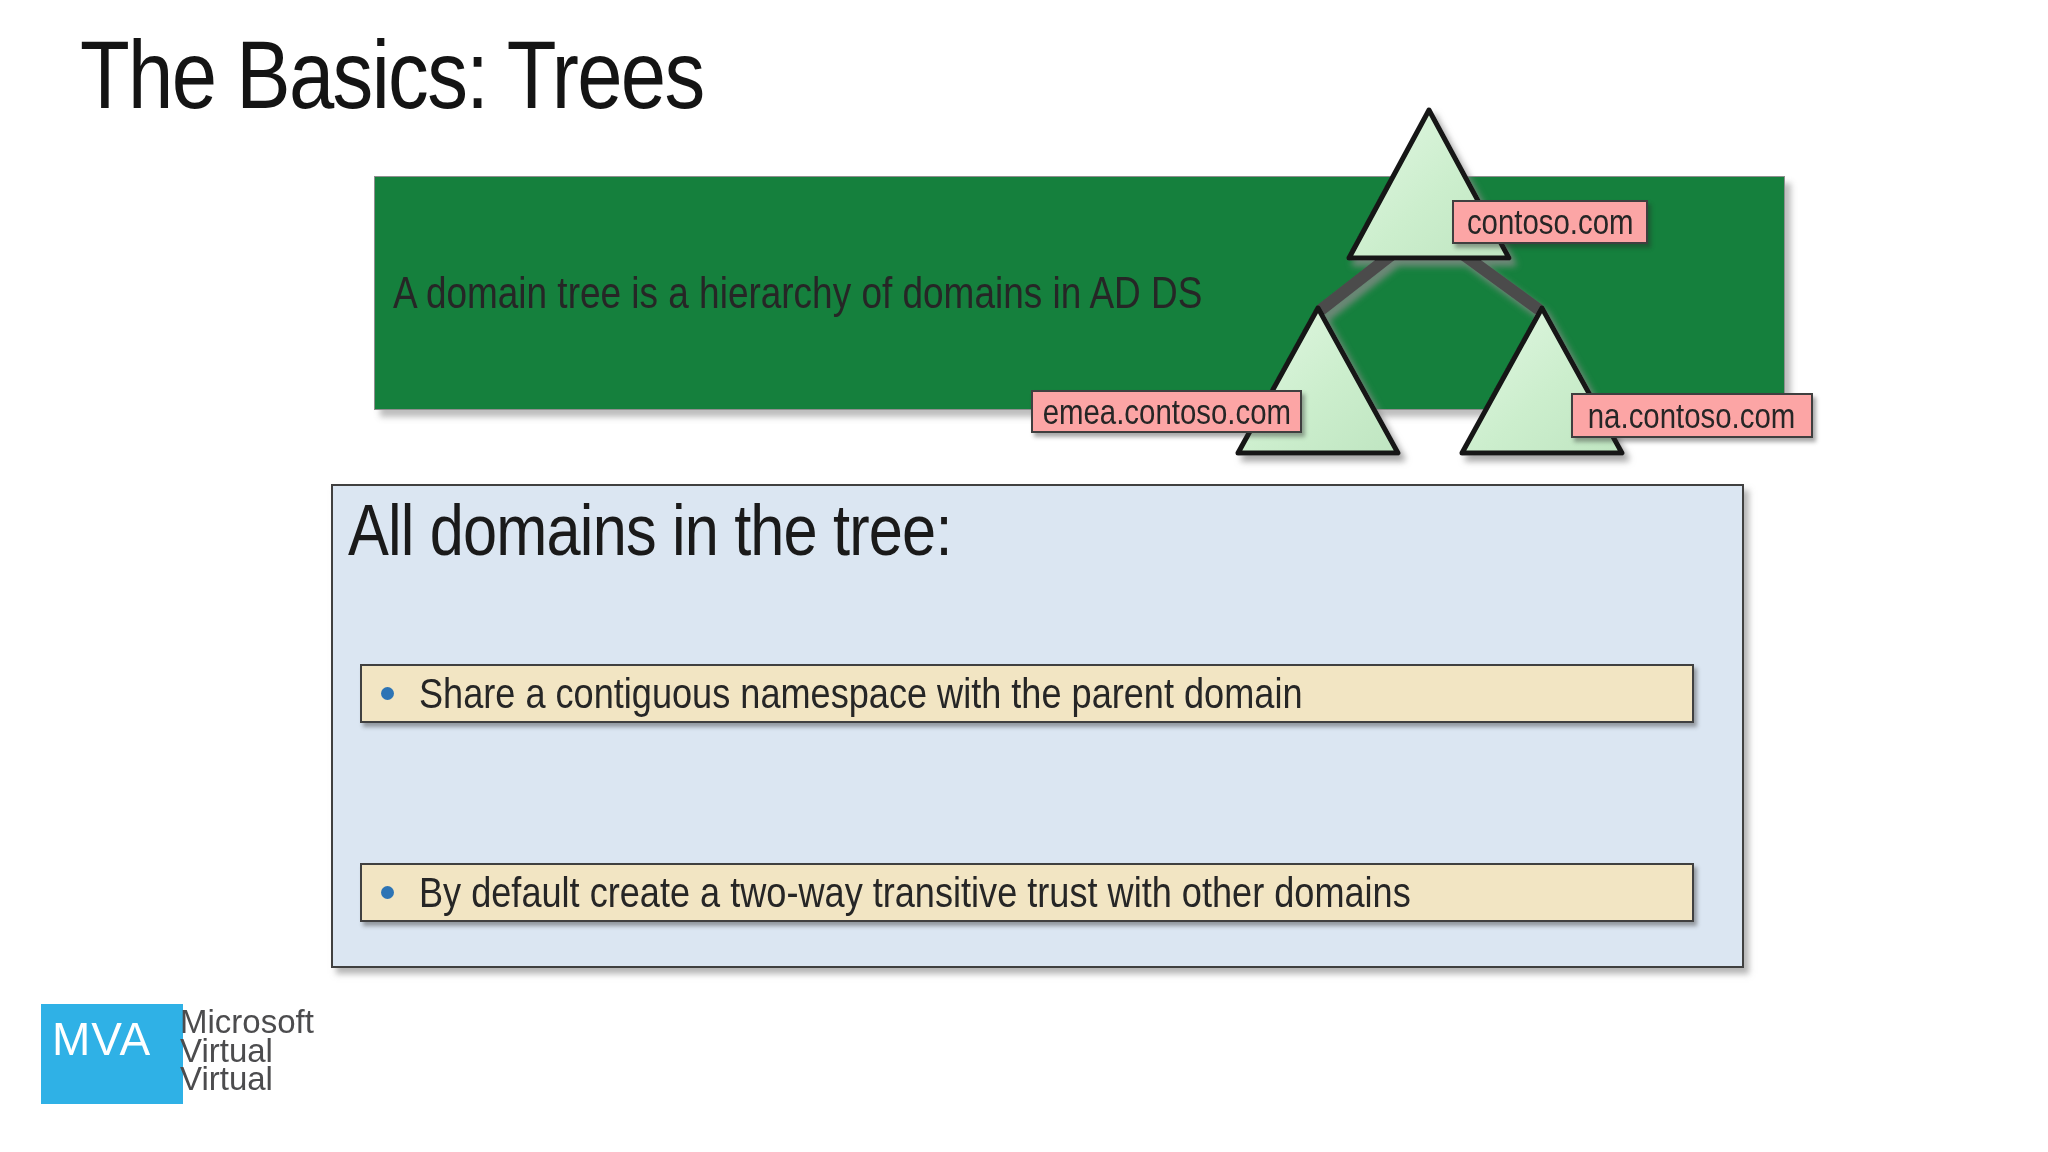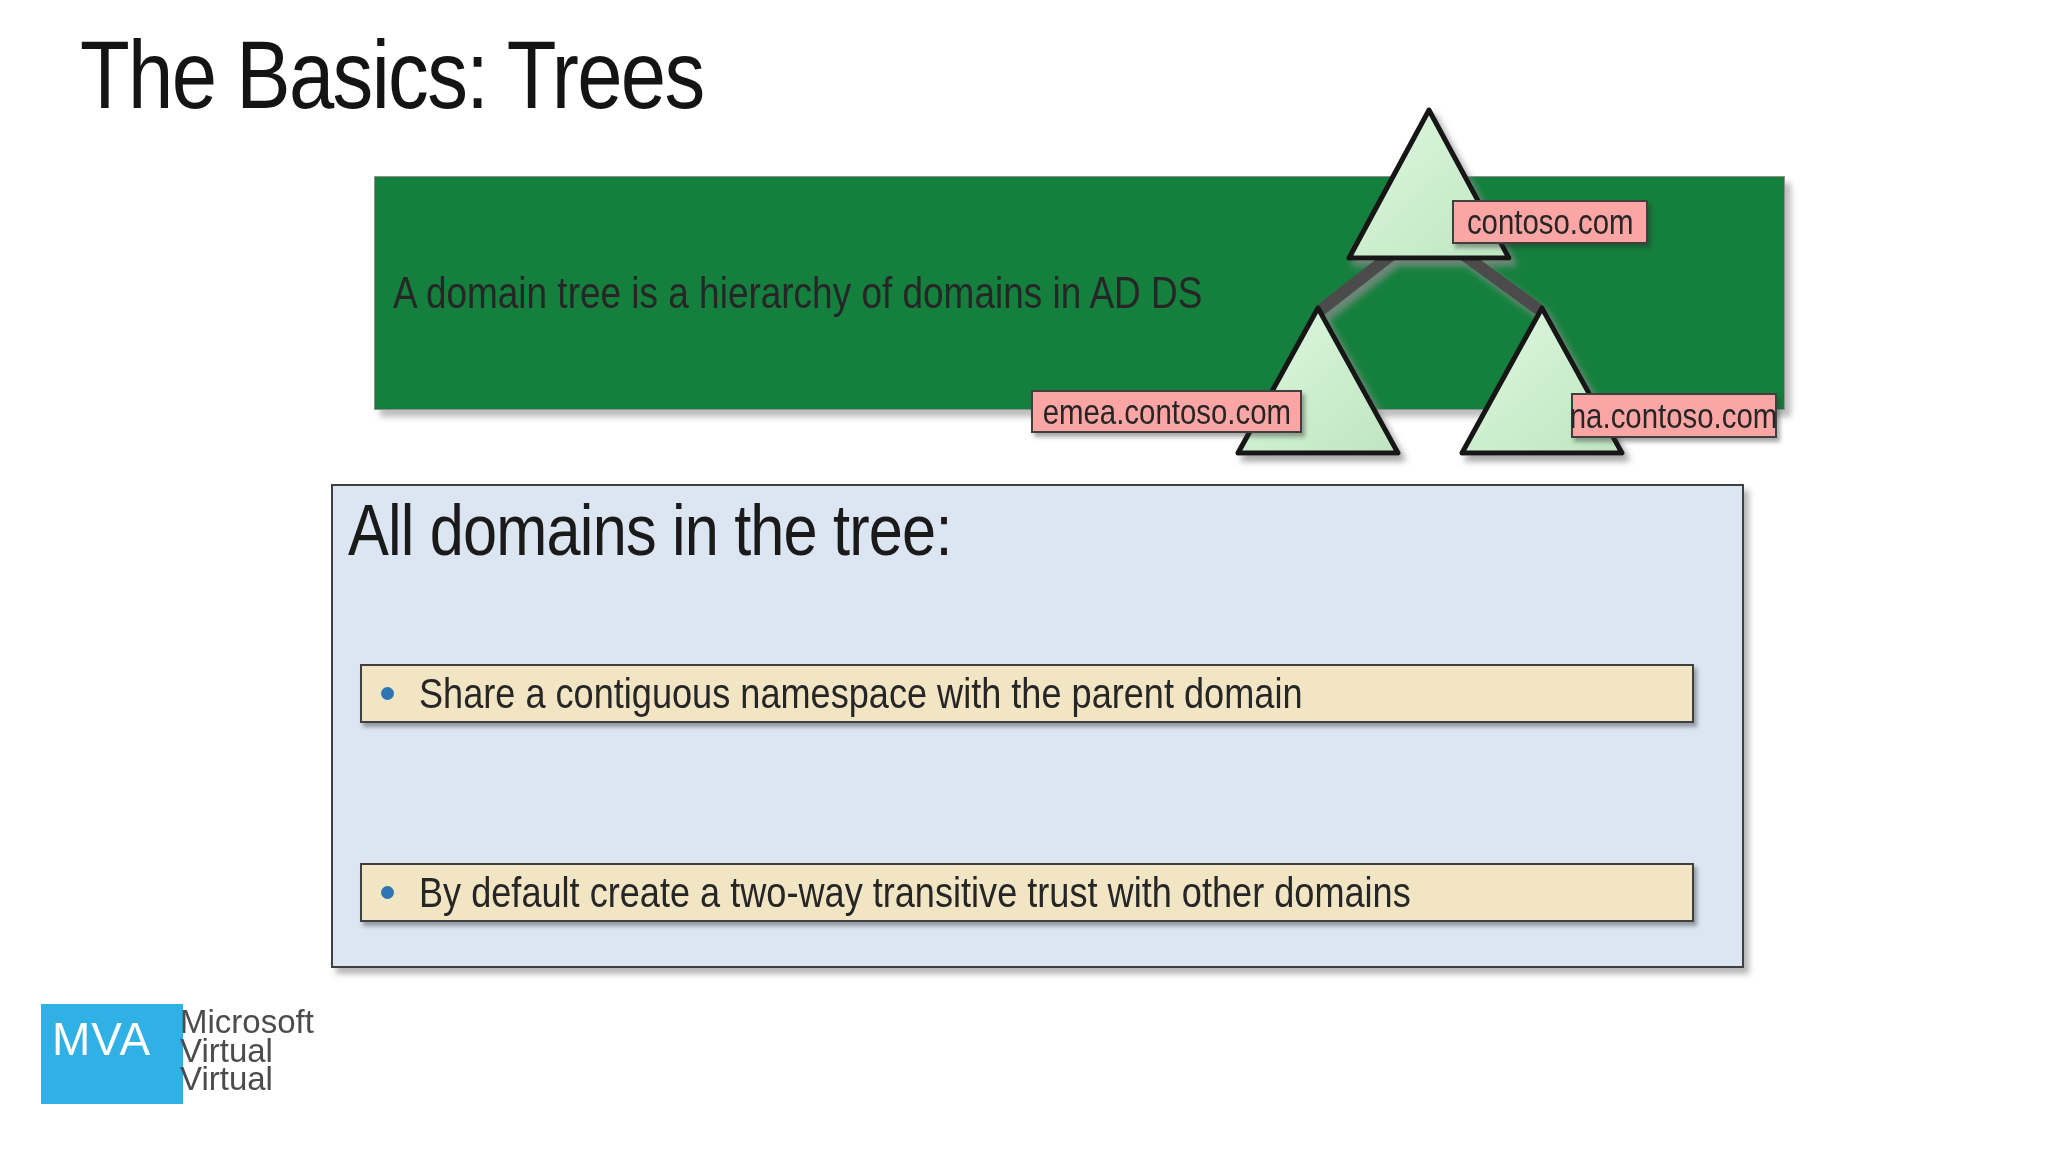--- a/index.html
+++ b/index.html
@@ -26,21 +26,21 @@
   .tree-svg{position:absolute;left:0;top:0;z-index:3;pointer-events:none;}
 
   .node-label{
     position:absolute;z-index:4;background:#fca5a5;border:2px solid #3f3f3f;
     box-shadow:3px 4px 4px rgba(40,40,40,.40);
     display:flex;align-items:center;justify-content:center;
     font-size:35px;color:#262626;box-sizing:border-box;
   }
   .lbl-root {left:1452px;top:200px;width:196px;height:44px;}
   .lbl-left {left:1031px;top:390px;width:271px;height:43px;}
-  .lbl-right{left:1571px;top:393px;width:206px;height:45px;}
+  .lbl-right{left:1571px;top:393px;width:242px;height:45px;}
 
   .domains-box{
     position:absolute;left:331px;top:484px;width:1413px;height:484px;
     background:#dbe6f2;border:2px solid #404040;
     box-shadow:5px 6px 6px rgba(110,110,110,.5);
     z-index:2;box-sizing:border-box;
   }
   .domains-heading{
     position:absolute;left:15px;top:6px;font-size:73px;line-height:1.05;
     font-weight:300;color:#1a1a1a;letter-spacing:-1px;

